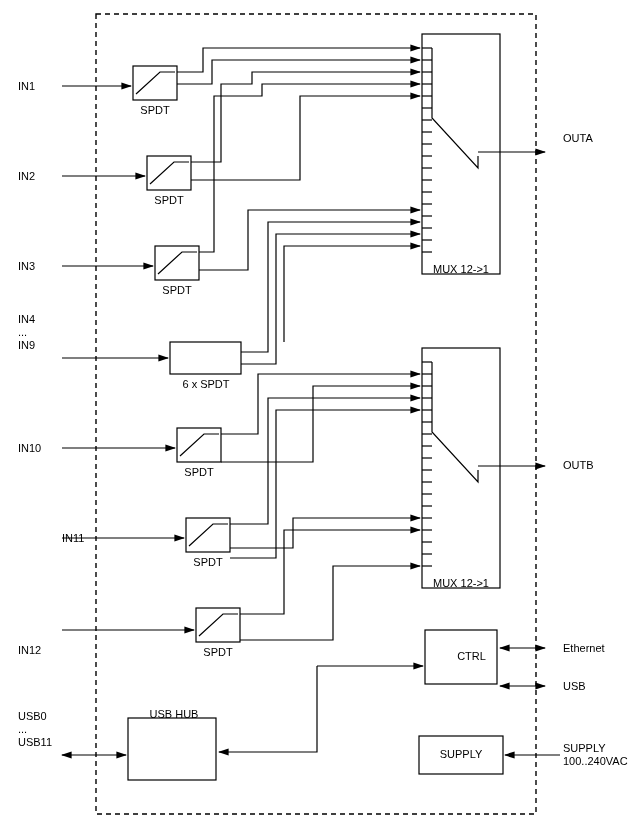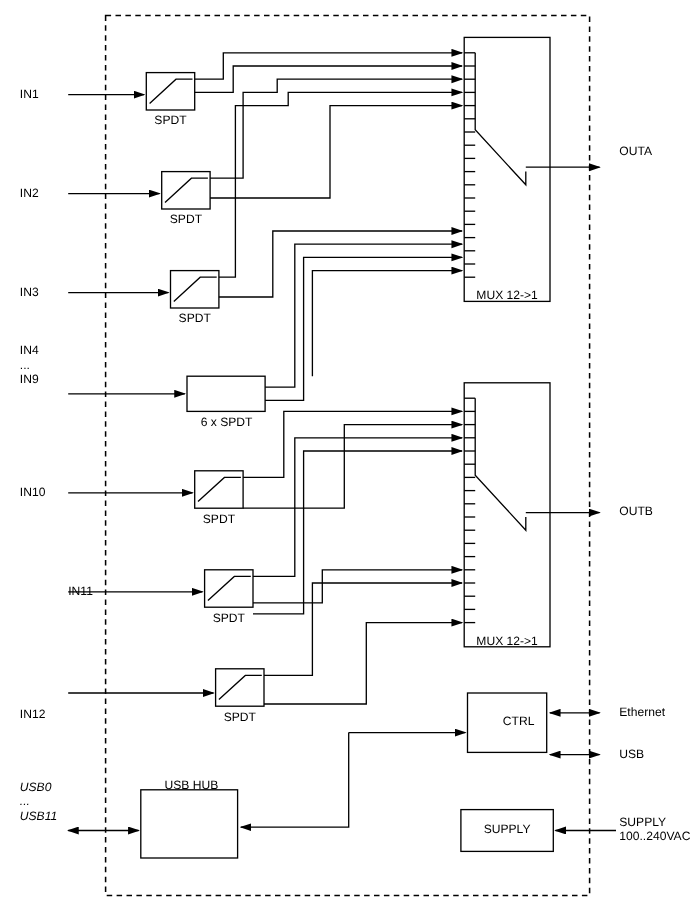--- a/index.html
+++ b/index.html
@@ -163,21 +163,21 @@
 
   <div class="lbl" style="left:18px; top:80px;">IN1</div>
   <div class="lbl" style="left:18px; top:170px;">IN2</div>
   <div class="lbl" style="left:18px; top:260px;">IN3</div>
   <div class="lbl" style="left:18px; top:313px;">IN4
 ...
 IN9</div>
   <div class="lbl" style="left:18px; top:442px;">IN10</div>
   <div class="lbl" style="left:18px; top:532px;margin-left:44px;">IN11</div>
   <div class="lbl" style="left:18px; top:624px;margin-top:20px;">IN12</div>
-  <div class="lbl" style="left:18px; top:710px;font-style:italic;">USB0
+  <div class="lbl" style="left:18px; top:710px;">USB0
 ...
 USB11</div>
 
   <div class="lbl center" style="left:125px; top:104px; width:60px;">SPDT</div>
   <div class="lbl center" style="left:139px; top:194px; width:60px;">SPDT</div>
   <div class="lbl center" style="left:147px; top:284px; width:60px;">SPDT</div>
   <div class="lbl center" style="left:165px; top:378px; width:82px;">6 x SPDT</div>
   <div class="lbl center" style="left:169px; top:466px; width:60px;">SPDT</div>
   <div class="lbl center" style="left:178px; top:556px; width:60px;">SPDT</div>
   <div class="lbl center" style="left:188px; top:646px; width:60px;">SPDT</div>

